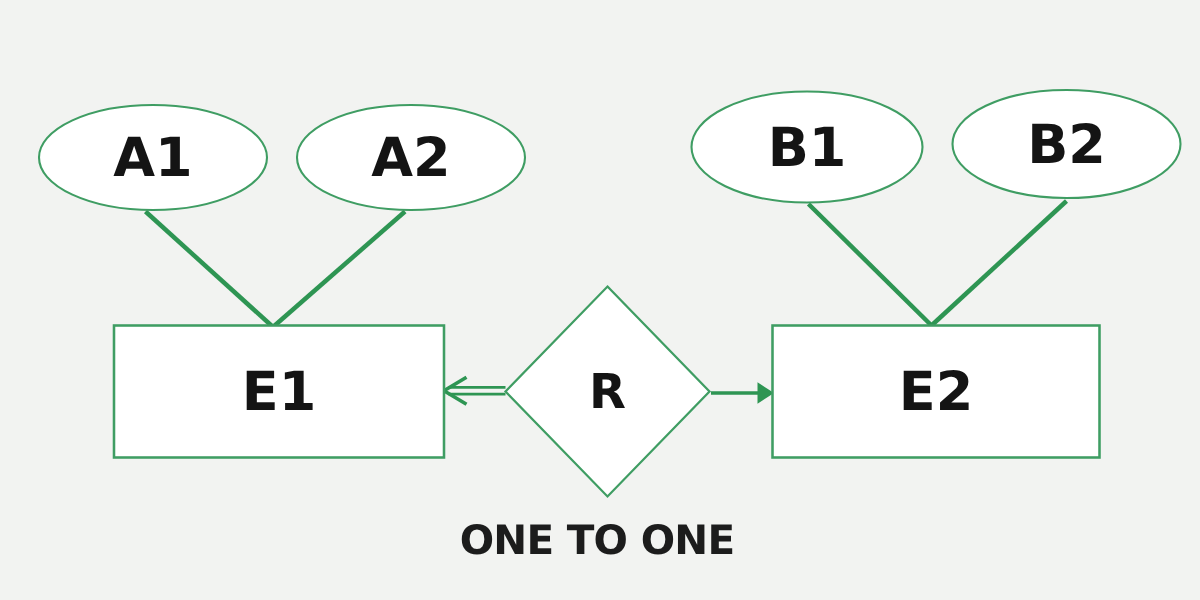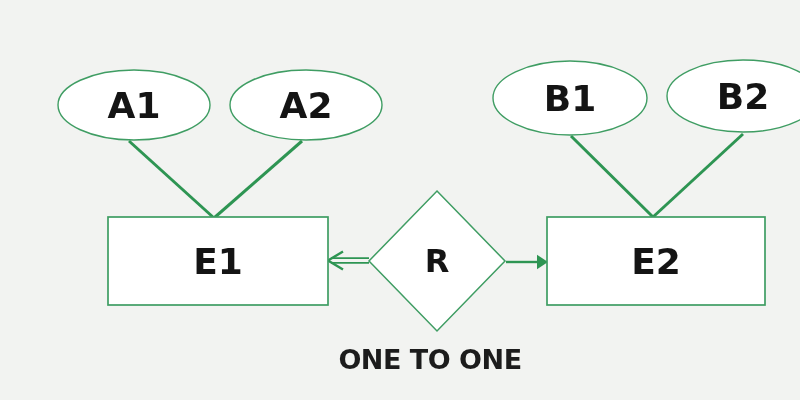--- a/index.html
+++ b/index.html
@@ -15,21 +15,20 @@
     padding: 0;
     width: 800px;
     height: 400px;
     background: var(--background);
     overflow: hidden;
     font-family: "DejaVu Sans", sans-serif;
   }
   .stage {
     width: 667px;
     height: 400px;
-    padding-left: 32px;
   }
   svg { display: block; }
   .shape {
     fill: var(--shape-fill);
     stroke: var(--outline-green);
   }
   .ellipse-shape { stroke-width: 1.4; }
   .rect-shape   { stroke-width: 1.7; }
   .diamond-shape{ stroke-width: 1.5; }
   .connector {

